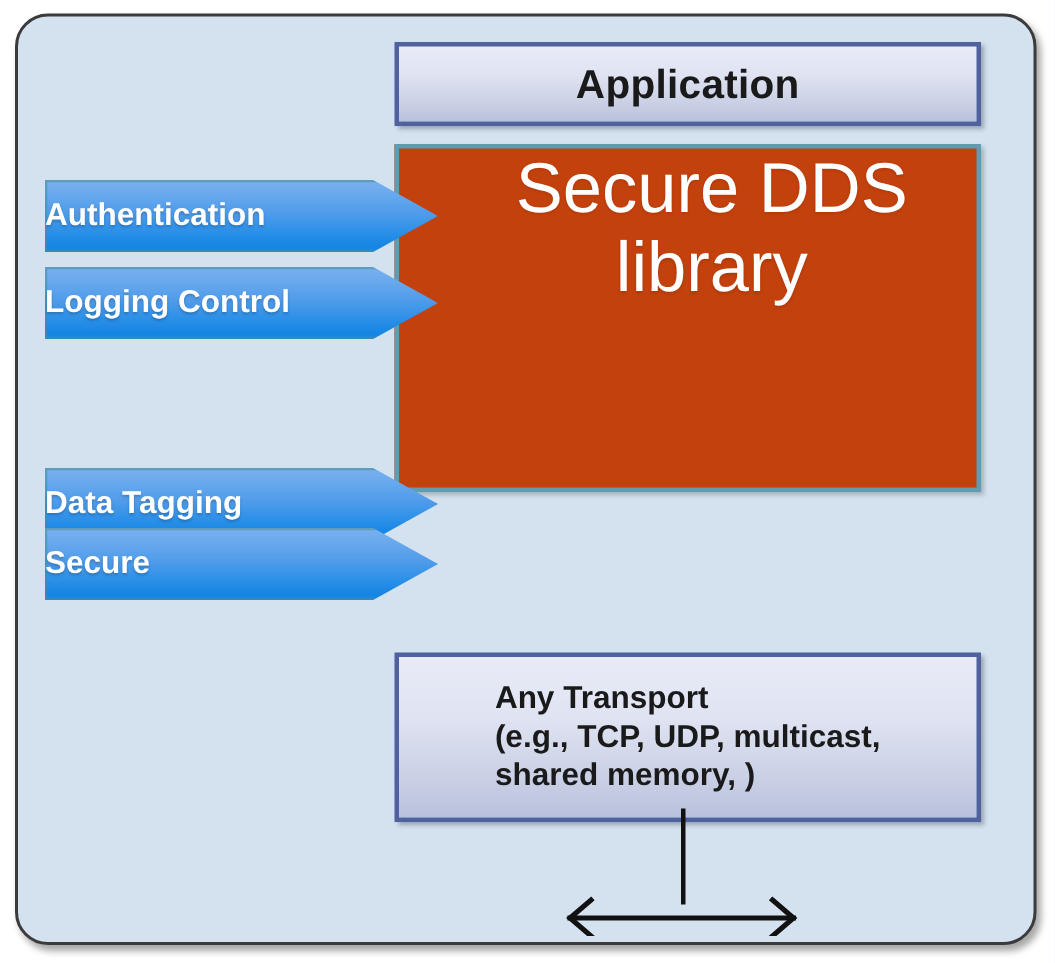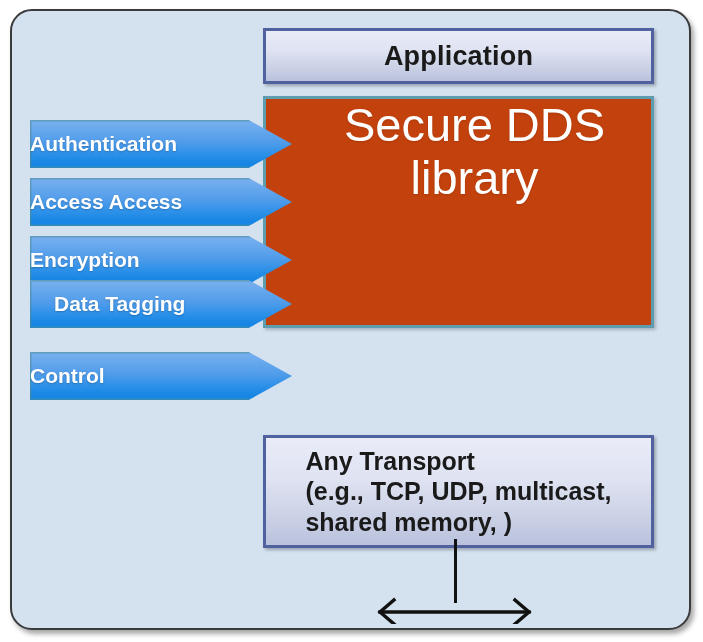--- a/index.html
+++ b/index.html
@@ -130,34 +130,34 @@
     color: #ffffff;
     font-size: 21px;
     font-weight: bold;
     text-shadow: 0 1px 2px rgba(0,0,0,0.22);
     white-space: nowrap;
   }
 
   .fa0 { top: 9px; }
   .fa1 { top: 67px; }
   .fa2 { top: 125px; }
-  .fa3 { top: 169px; padding-left: 24px; }
+  .fa3 { top: 201px; }
   .fa4 { top: 241px; }
 
   
   #transport-box {
     left: 251px;
     top: 424px;
     width: 391px;
     height: 113px;
     flex-direction: column;
     padding: 4px 10px;
   }
   #transport-label {
-    font-size: 25px;
+    font-size: 21px;
     font-weight: bold;
     line-height: 1.22;
     white-space: pre-line;
   }
 
   
   #connector-line {
     position: absolute;
     left: 442px;
     top: 528px;
@@ -190,36 +190,32 @@
 
   <div id="feature-arrows">
 
     <div class="feature-arrow fa0">
       <span class="arrow-body"></span>
       <span class="arrow-label">Authentication</span>
     </div>
 
     <div class="feature-arrow fa1">
       <span class="arrow-body"></span>
-      <span class="arrow-label">Access Access</span>
-    </div>
-
-    <div class="feature-arrow fa2">
-      <span class="arrow-body"></span>
-      <span class="arrow-label">Encryption</span>
-    </div>
+      <span class="arrow-label">Logging Control</span>
+    </div>
+
 
     <div class="feature-arrow fa3">
       <span class="arrow-body"></span>
       <span class="arrow-label">Data Tagging</span>
     </div>
 
     <div class="feature-arrow fa4">
       <span class="arrow-body"></span>
-      <span class="arrow-label">Control</span>
+      <span class="arrow-label">Secure</span>
     </div>
 
   </div>
 
   <div class="slate-box" id="transport-box">
     <span id="transport-label">Any Transport
 (e.g., TCP, UDP, multicast,
 shared memory, )</span>
   </div>
 

